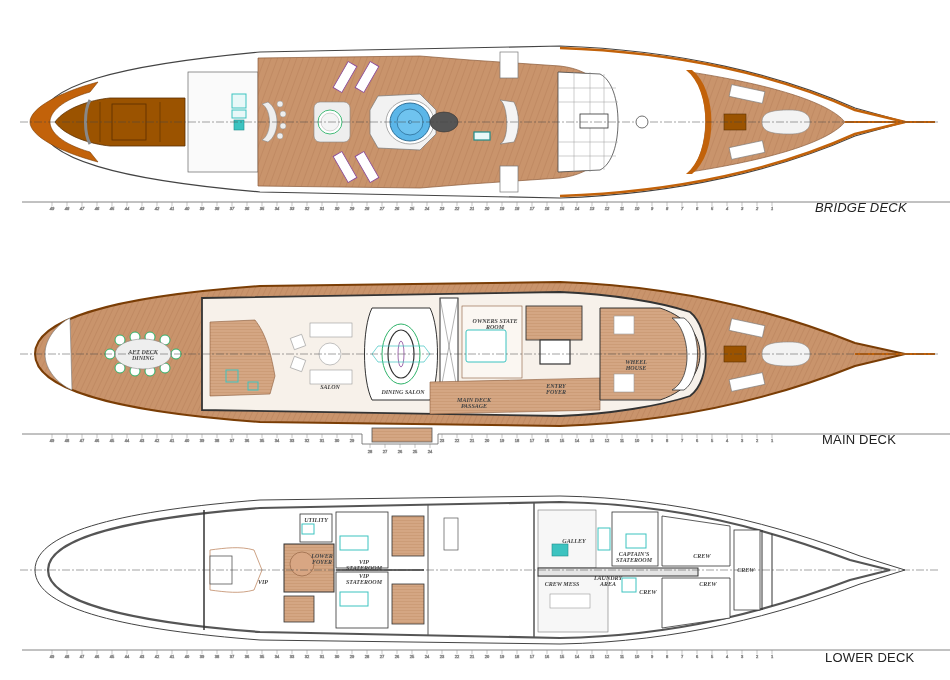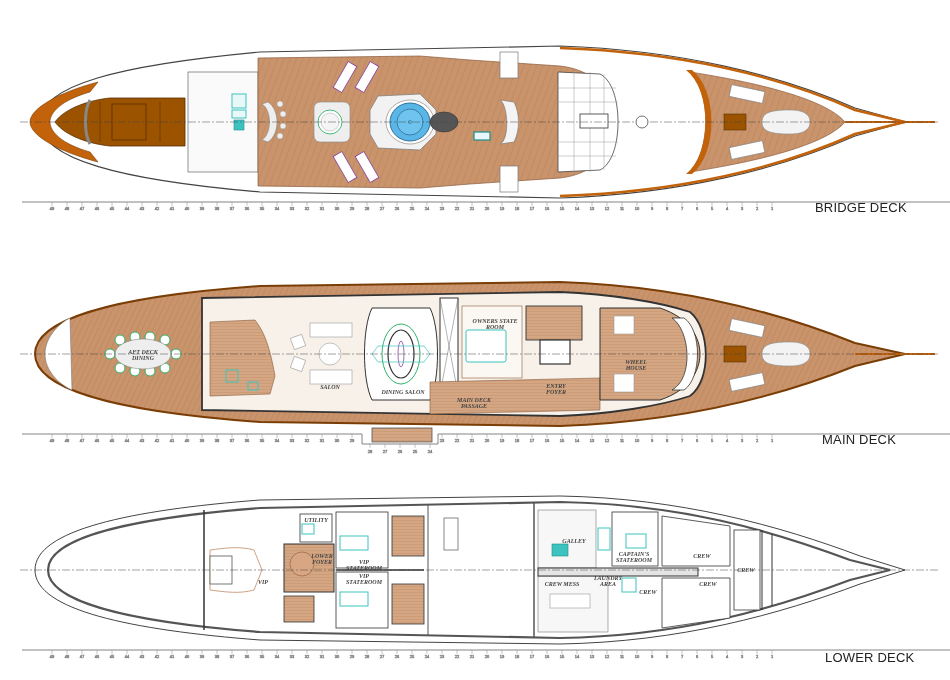--- a/index.html
+++ b/index.html
@@ -6,21 +6,21 @@
   body{width:950px;height:680px;position:relative;overflow:hidden;font-family:"Liberation Sans",sans-serif;}
   .deck{position:absolute;left:0;width:950px;}
   .deck svg{position:absolute;left:0;top:0;}
   .deck-label{position:absolute;font-family:"Liberation Sans",sans-serif;font-size:13px;color:#222;letter-spacing:0.2px;}
   .room-label{font-family:"Liberation Serif",serif;font-style:italic;font-weight:bold;font-size:6px;fill:#444;text-anchor:middle;}
   .tick-label{font-family:"Liberation Sans",sans-serif;font-size:4px;fill:#777;text-anchor:middle;}
 </style>
 </head>
 <body>
 
-<div class="deck" style="top:30px;height:190px;">
+<div class="deck" style="top:30px;height:190px;font-style:italic;">
   <svg width="950" height="190" viewBox="0 0 950 190">
     <defs>
       <pattern id="teak1" width="6" height="6" patternUnits="userSpaceOnUse" patternTransform="rotate(20)">
         <rect width="6" height="6" fill="#c9946c"></rect>
         <line x1="0" y1="0" x2="0" y2="6" stroke="#b8815a" stroke-width="1"></line>
       </pattern>
     </defs>
 
     <path d="M40,92 C40,55 120,35 260,22 L560,16 C680,20 780,45 855,78 L905,92 L855,106 C780,139 680,164 560,168 L260,162 C120,150 40,129 40,92 Z" fill="#ffffff" stroke="#444" stroke-width="1.2"></path>
 

